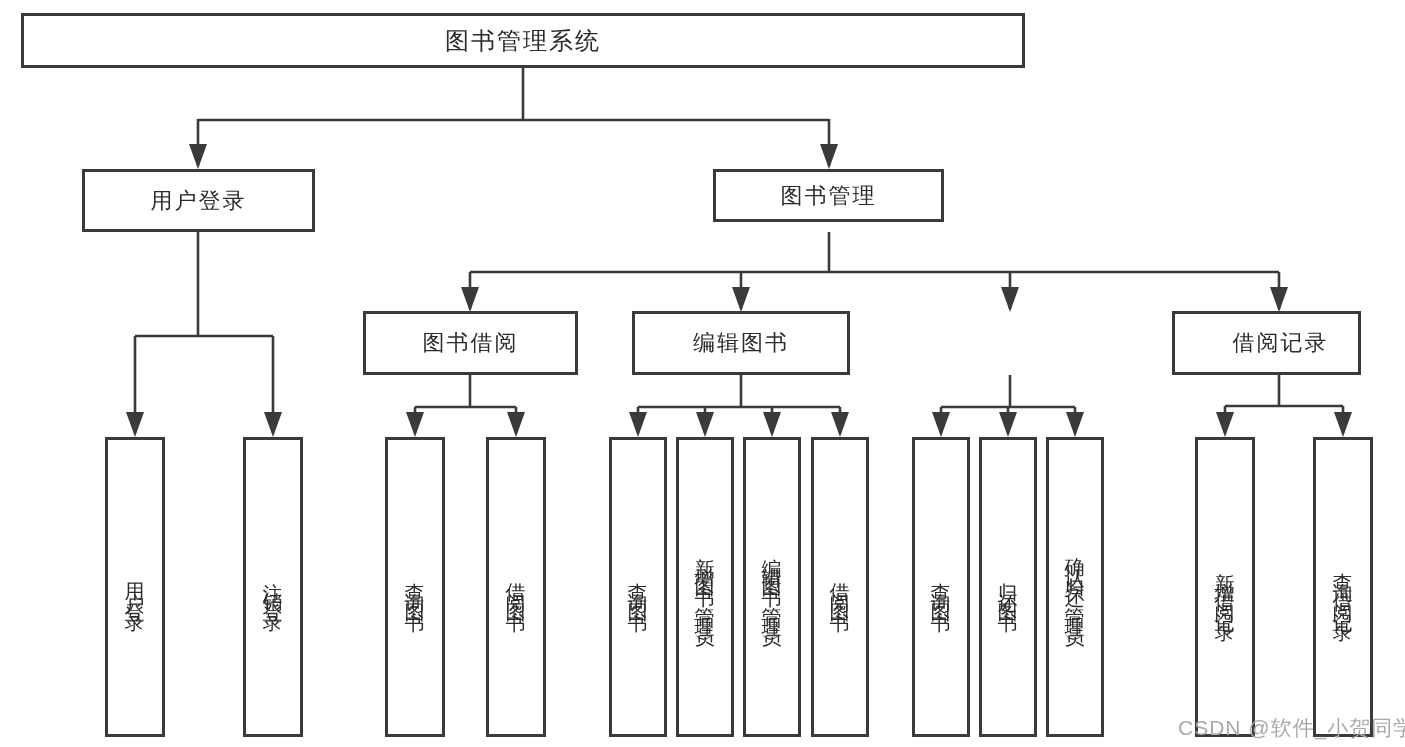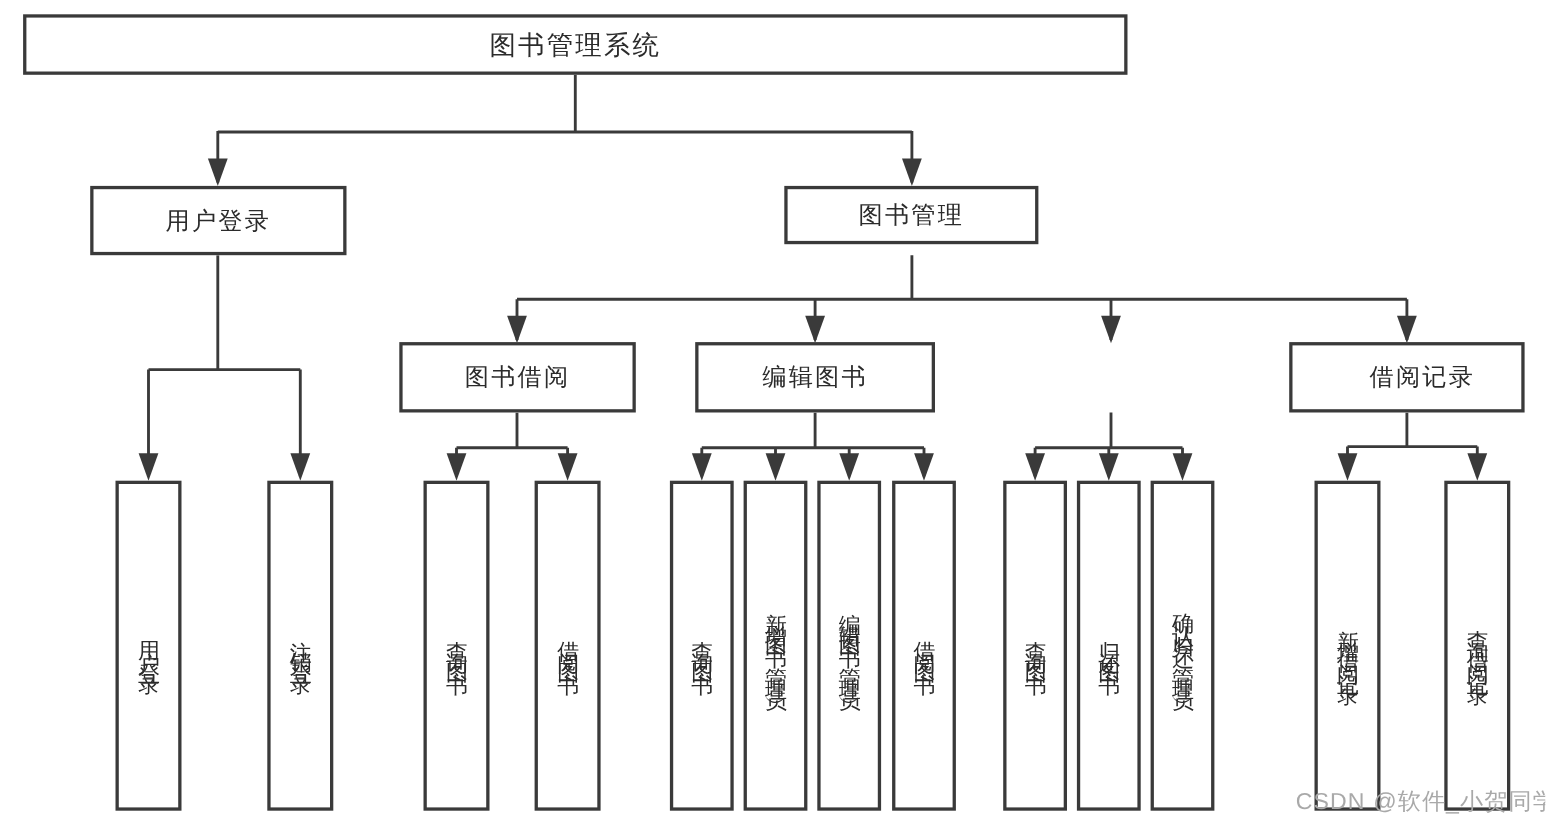--- a/index.html
+++ b/index.html
@@ -72,21 +72,21 @@
   <div class="node h" style="left:713px;top:169px;width:231px;height:53px;">
     <span>图书管理</span>
   </div>
 
   <div class="node h" style="left:363px;top:311px;width:215px;height:64px;">
     <span>图书借阅</span>
   </div>
   <div class="node h" style="left:632px;top:311px;width:218px;height:64px;">
     <span>编辑图书</span>
   </div>
-  <div class="node h" style="left:1172px;top:311px;width:214px;height:64px;padding-left:28px;">
+  <div class="node h" style="left:1172px;top:311px;width:189px;height:64px;padding-left:28px;">
     <span>借阅记录</span>
   </div>
 
   <div class="node v" style="left:105px;top:437px;width:60px;height:300px;">
     <span>用户登录</span>
   </div>
   <div class="node v" style="left:243px;top:437px;width:60px;height:300px;">
     <span>注销登录</span>
   </div>
 

